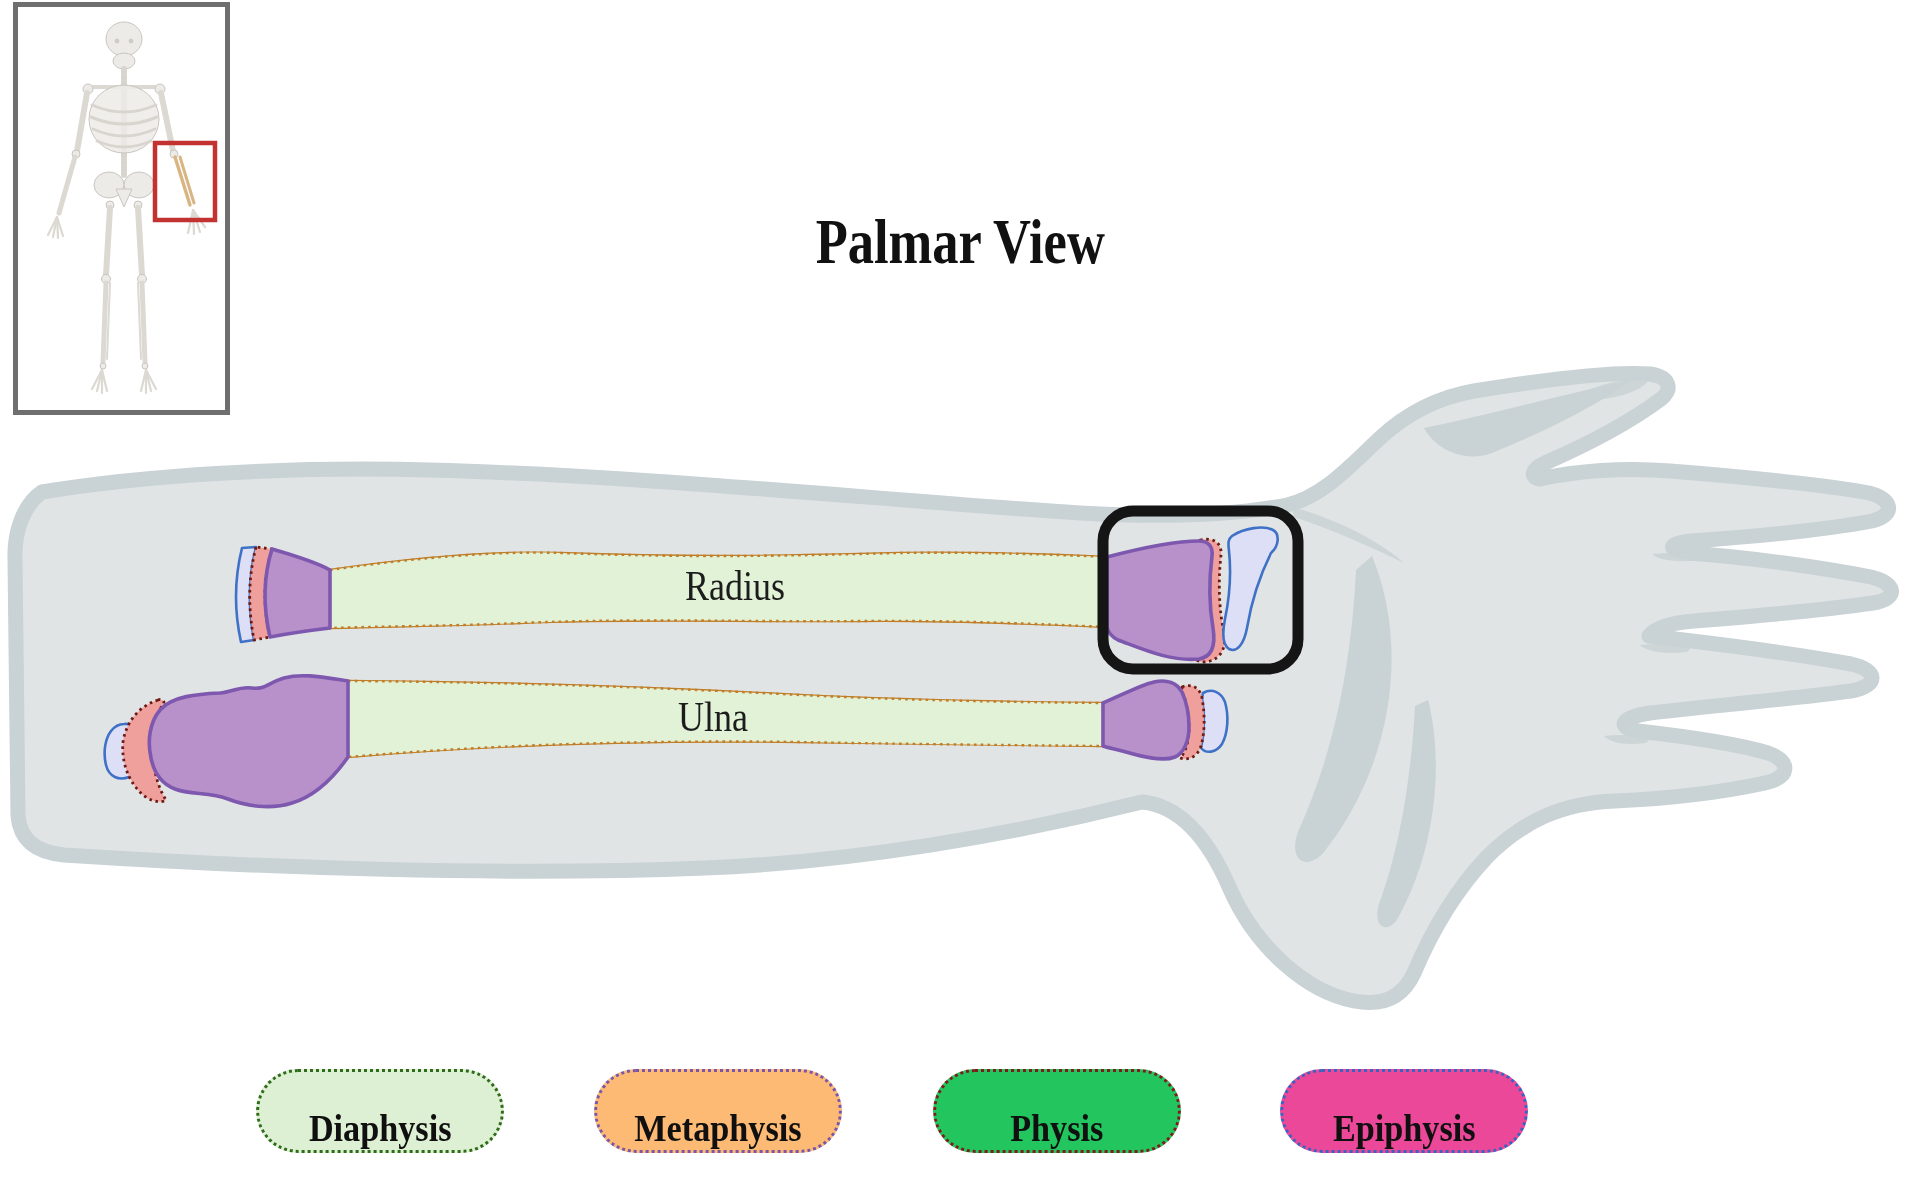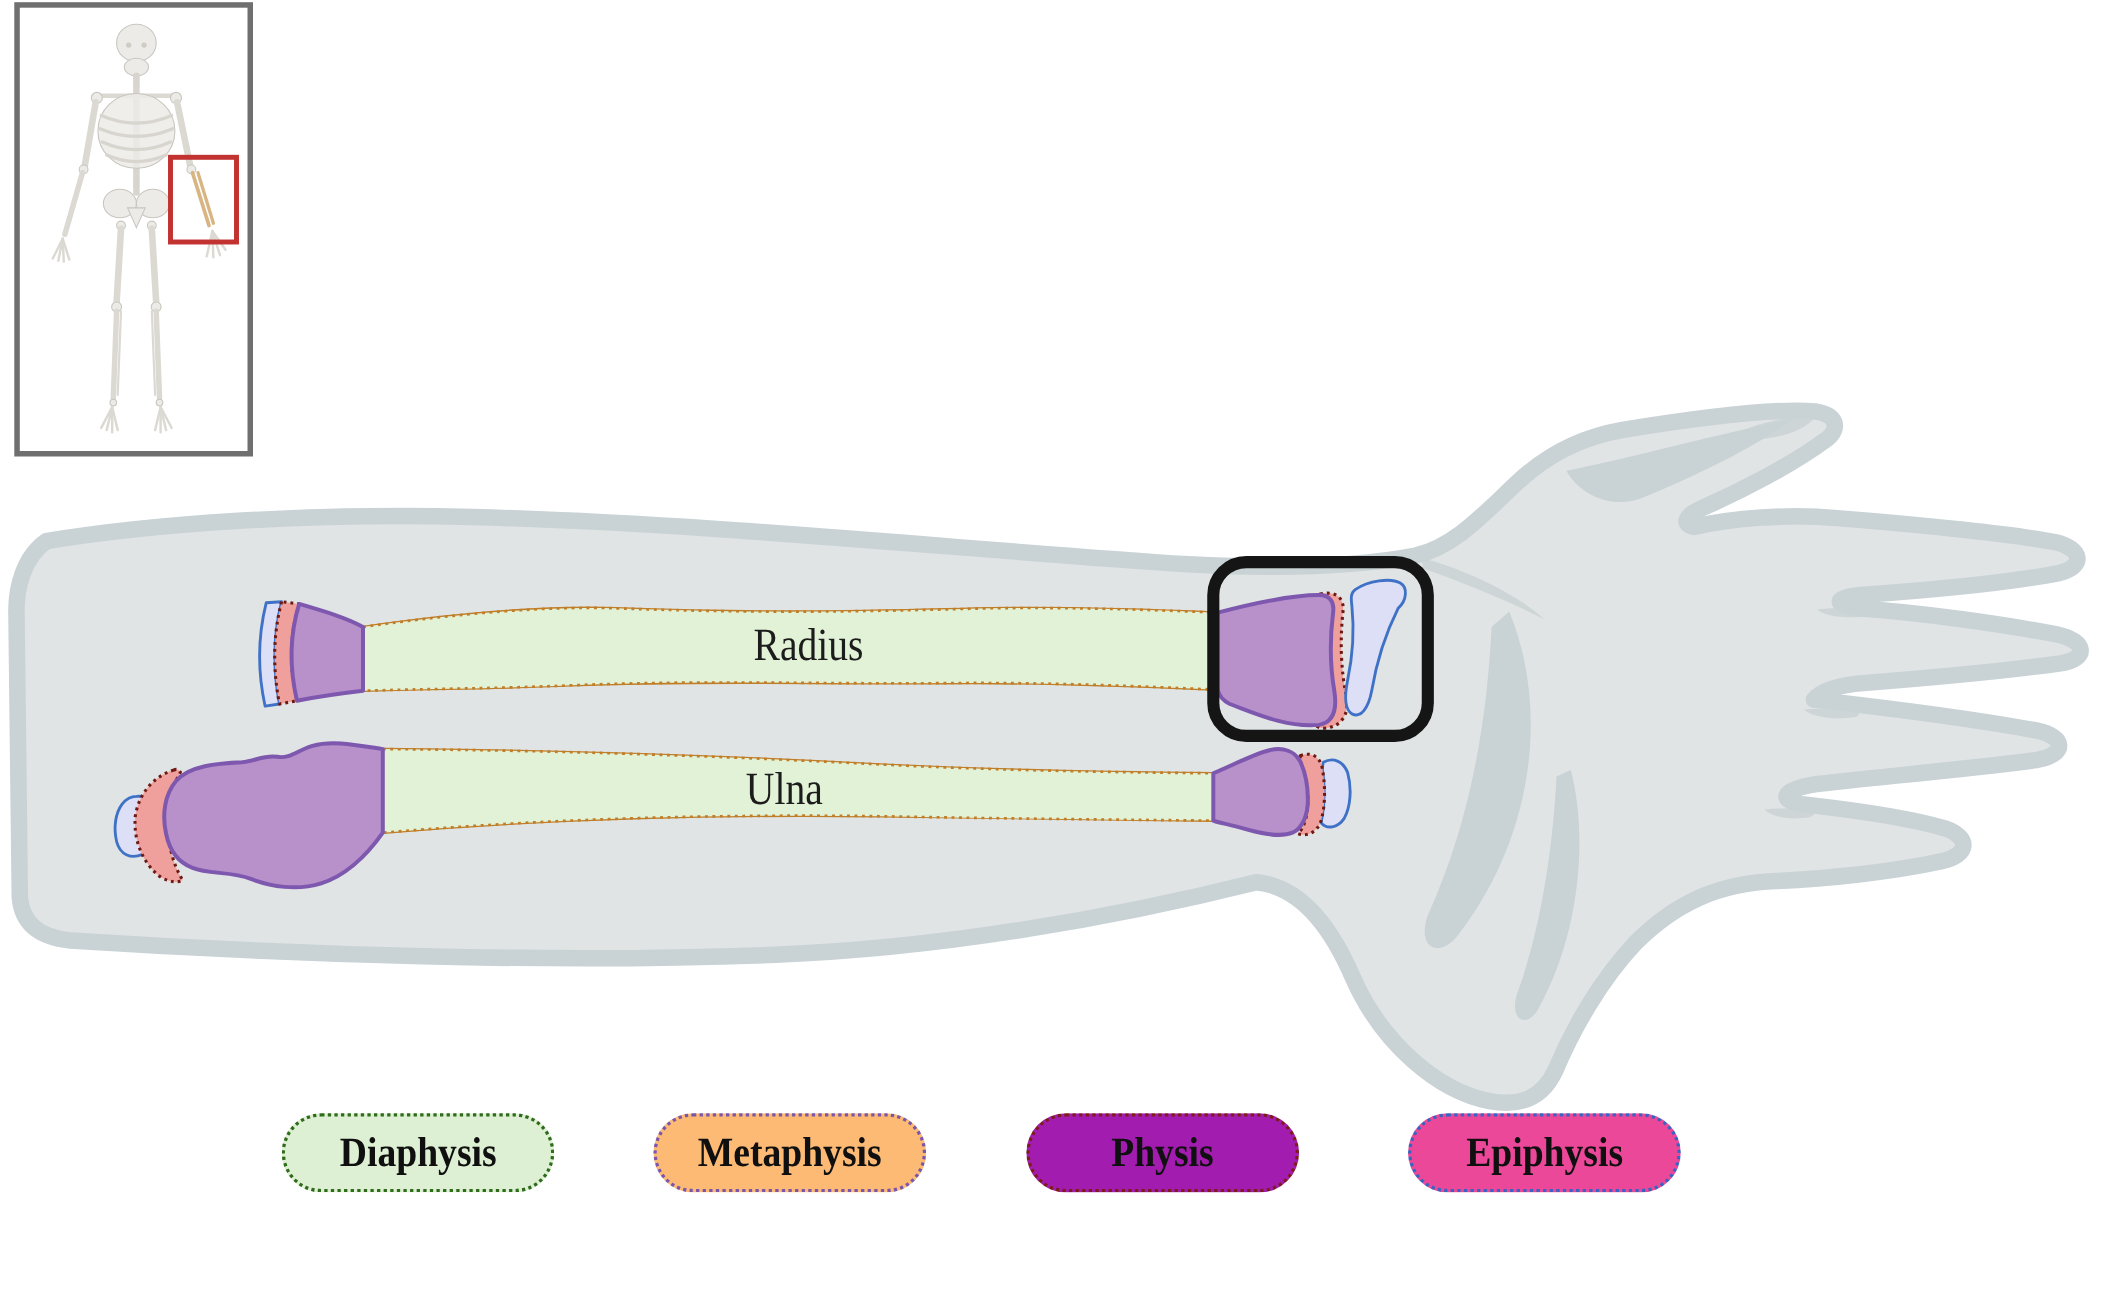--- a/index.html
+++ b/index.html
@@ -35,22 +35,22 @@
   .bone-label{font-size:42px;fill:#1c1c1c;}
 
   
   .sk{stroke:#c9c6c0;fill:#edebe7;}
   .sk-line{stroke:#d8d5cf;fill:none;stroke-linecap:round;}
   .sk-bone{stroke:#dcd9d3;fill:none;stroke-linecap:round;}
   .sk-tan{stroke:#d9b583;fill:none;stroke-linecap:round;}
   .locator{fill:none;stroke:var(--locator_box);stroke-width:4.5;}
 
   
-  .pill{position:absolute;top:1012px;width:248px;height:72px;box-sizing:border-box;
-        border:3px dotted #444;border-radius:42px;display:flex;align-items:center;justify-content:center;}
+  .pill{position:absolute;top:1069px;width:248px;height:84px;box-sizing:border-box;
+        border:3px dotted #444;border-radius:42px;display:flex;align-items:flex-end;justify-content:center;}
   .pill .lbl{display:inline-block;font-size:38px;font-weight:600;transform:scaleX(.9);
              transform-origin:center;white-space:nowrap;color:#101010;}
 </style>
 </head>
 <body>
 
 <div class="stage">
 
   
   <svg width="1920" height="1180" viewBox="0 0 1920 1180">
@@ -240,30 +240,33 @@
           <line x1="128" y1="363" x2="128" y2="386"></line>
             <line x1="128" y1="363" x2="123" y2="384"></line>
         </g>
       </g>
 
       <rect class="locator" x="137" y="136" width="60" height="77"></rect>
     </svg>
   </div>
 
   
+  <div class="subtitle-wrap">
+    <span class="t">Palmar View</span>
+  </div>
 
   
   <div>
     <div class="pill" style="left: 256px; background-color: rgb(222, 240, 211); border-color: rgb(46, 107, 26);">
       <span class="lbl">Diaphysis</span>
     </div>
     <div class="pill" style="left: 594px; background-color: #fdba74; border-color: rgb(122, 85, 168);">
       <span class="lbl">Metaphysis</span>
     </div>
-    <div class="pill" style="left: 933px; background-color: #a21caf; border-color: rgb(124, 29, 27);">
+    <div class="pill" style="left: 933px; background-color: #22c55e; border-color: rgb(124, 29, 27);">
       <span class="lbl">Physis</span>
     </div>
     <div class="pill" style="left: 1280px; background-color: #ec4899; border-color: rgb(58, 98, 192);">
       <span class="lbl">Epiphysis</span>
     </div>
   </div>
 
 </div>
 
 </body></html>

